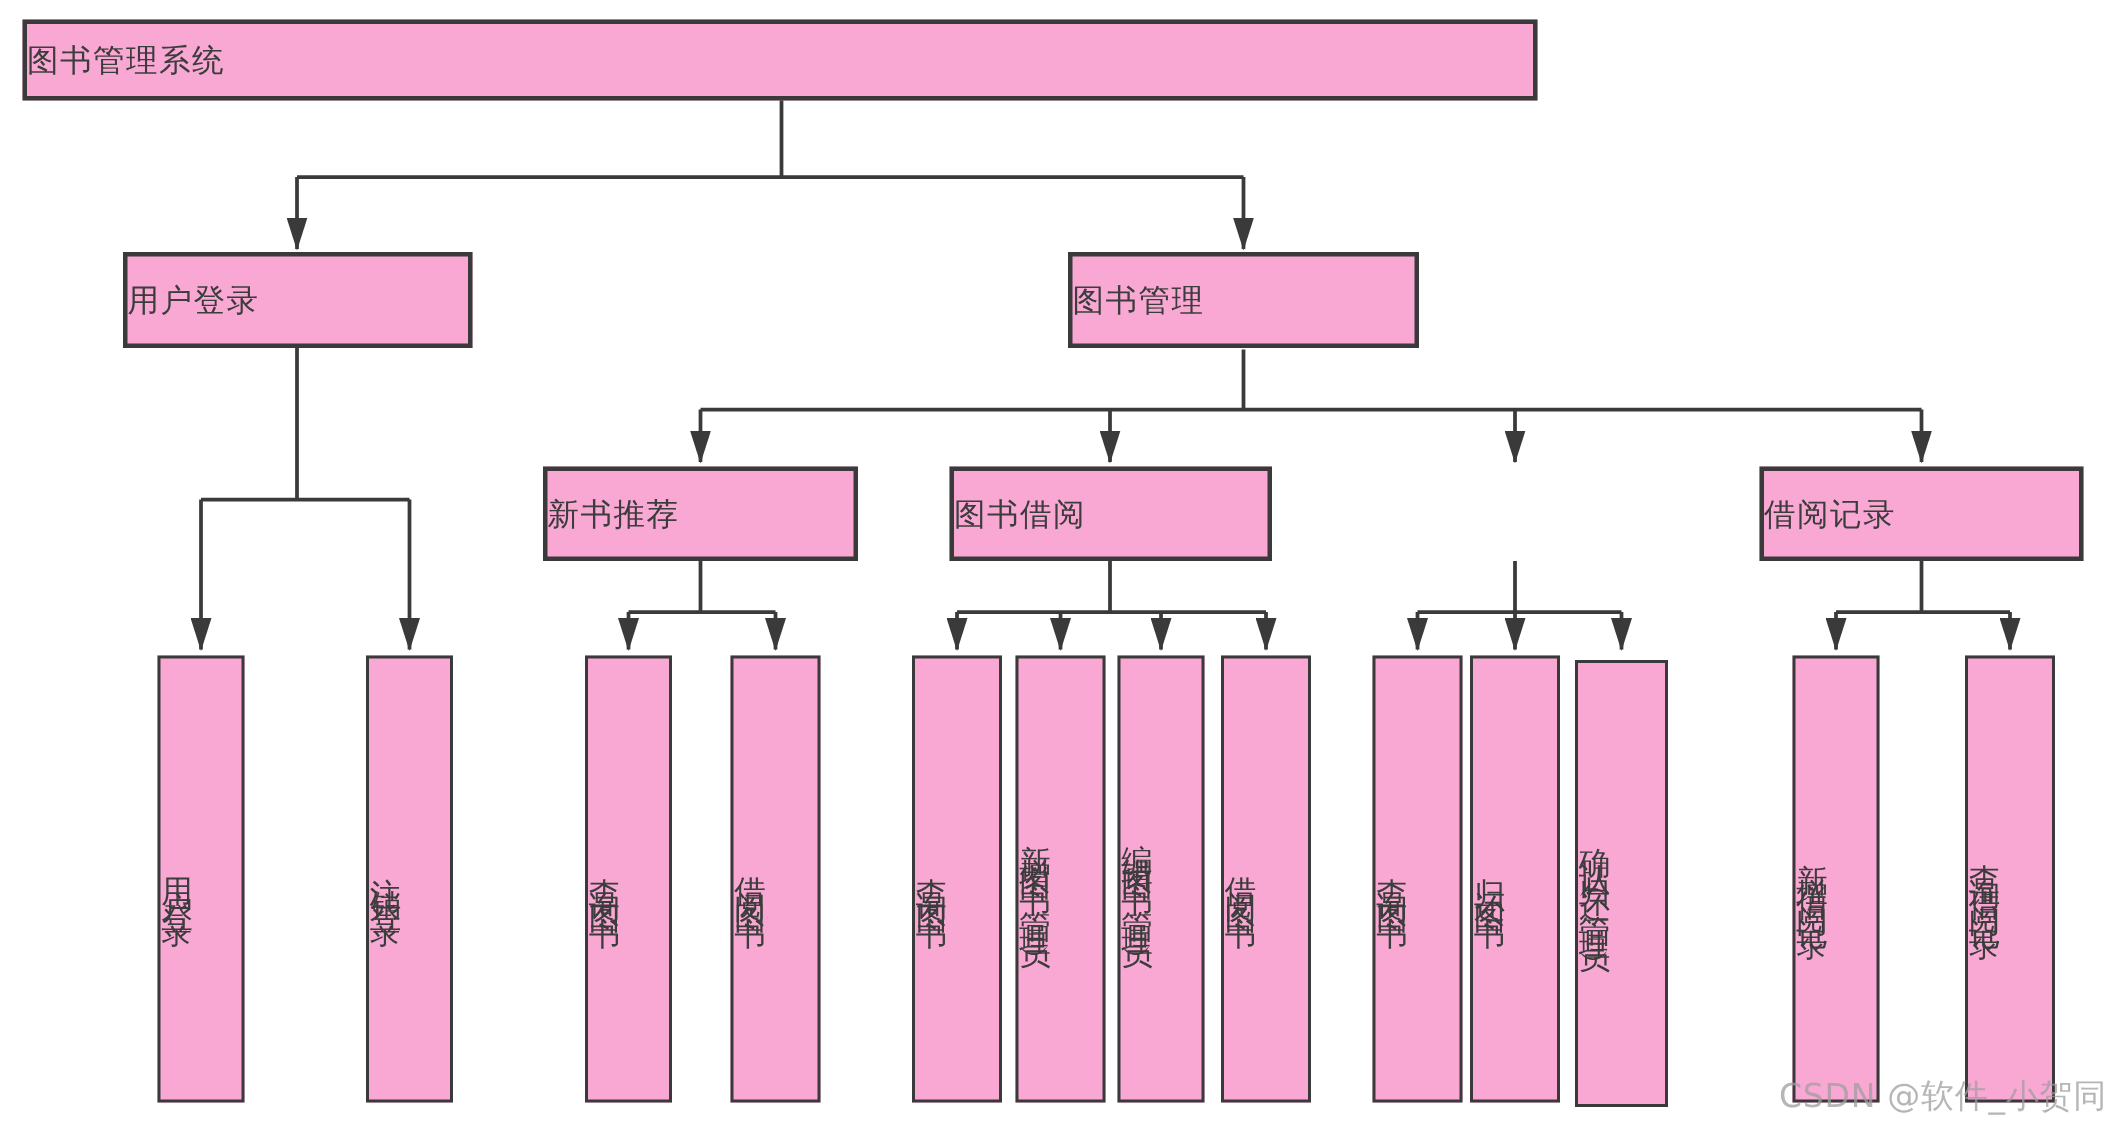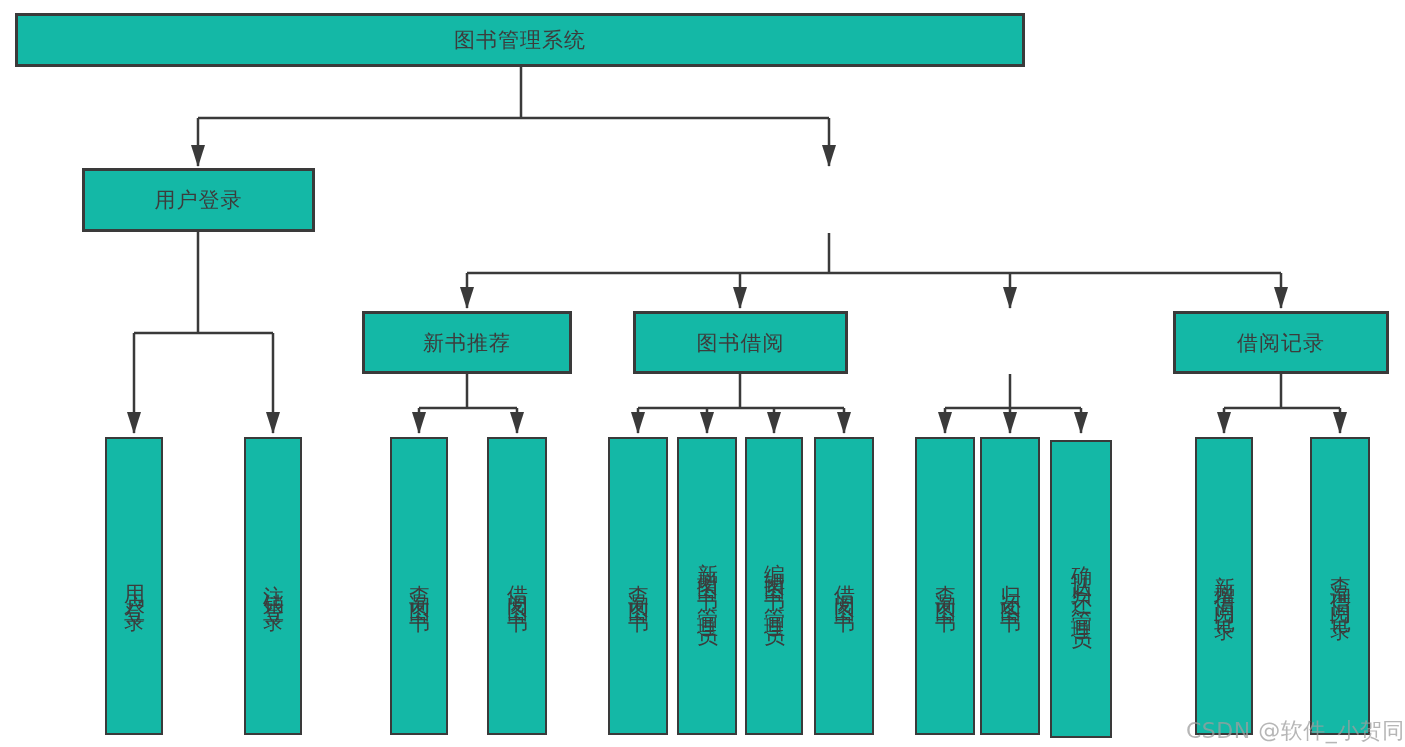--- a/index.html
+++ b/index.html
@@ -17,26 +17,25 @@
   }
   .connectors {
     position: absolute;
     left: 0;
     top: 0;
     z-index: 1;
   }
   .node {
     position: absolute;
     box-sizing: border-box;
-    background: #14b8a6;
+    background: #f9a8d4;
     border: 3px solid #3a3a3a;
     color: #3c3c3c;
     display: flex;
     align-items: center;
-    justify-content: center;
     z-index: 2;
   }
   .hbox .label {
     font-size: 21px;
     letter-spacing: 1px;
     white-space: nowrap;
   }
   .vbox {
     border-width: 2.5px;
   }
@@ -108,20 +107,23 @@
     </g>
   </svg>
 
   <div class="node hbox" style="left:15px; top:13px; width:1010px; height:54px">
     <span class="label">图书管理系统</span>
   </div>
 
   <div class="node hbox" style="left:82px; top:168px; width:233px; height:64px">
     <span class="label">用户登录</span>
   </div>
+  <div class="node hbox" style="left:712px; top:168px; width:234px; height:64px">
+    <span class="label">图书管理</span>
+  </div>
 
   <div class="node hbox" style="left:362px; top:311px; width:210px; height:63px">
     <span class="label">新书推荐</span>
   </div>
   <div class="node hbox" style="left:633px; top:311px; width:215px; height:63px">
     <span class="label">图书借阅</span>
   </div>
   <div class="node hbox" style="left:1173px; top:311px; width:216px; height:63px">
     <span class="label">借阅记录</span>
   </div>

